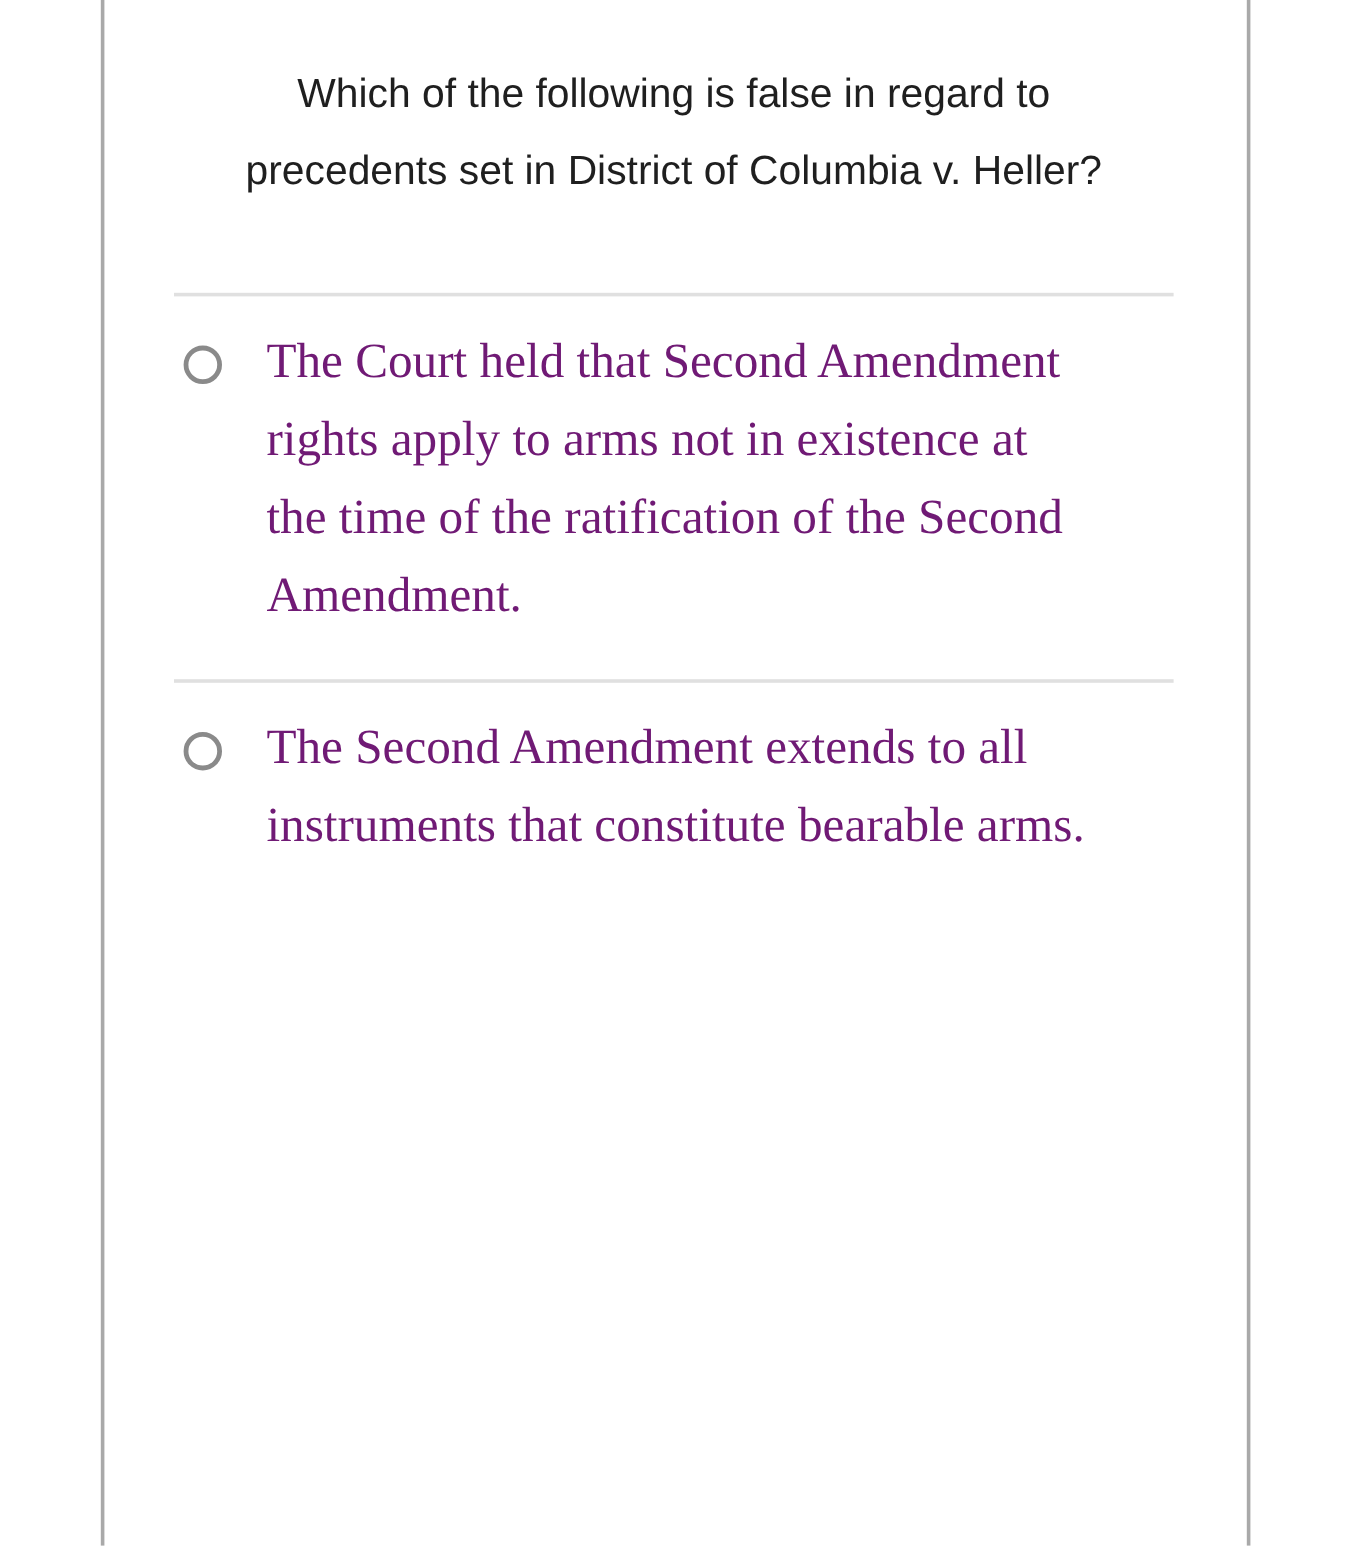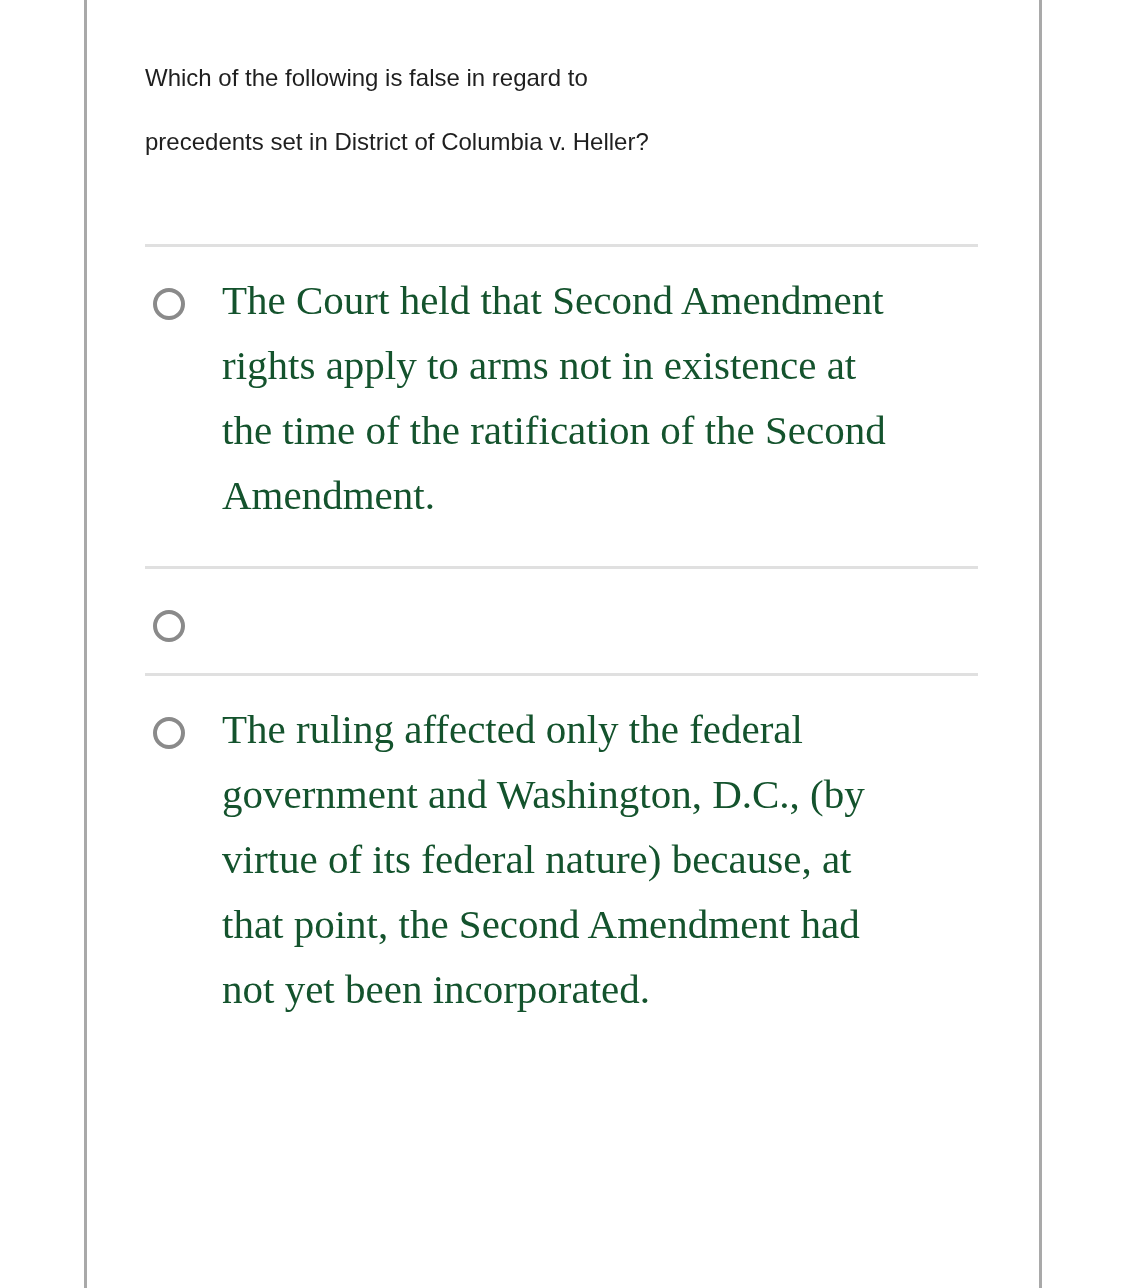--- a/index.html
+++ b/index.html
@@ -26,25 +26,26 @@
 
   .content {
     position: absolute;
     left: 145px;
     top: 46px;
     width: 833px;
   }
 
   .question {
     font-family: "Liberation Sans", sans-serif;
-    font-size: 24px;
+    font-size: 34px;
     line-height: 64px;
     color: #1f1f1f;
     white-space: pre-line;
     margin: 0 0 70px 0;
+    text-align: center;
   }
   .question .case-name { }
 
   .options { margin: 0; padding: 0; }
 
   .option {
     display: flex;
     align-items: flex-start;
     border-top: 3px solid #e0e0e0;
     padding: 21px 0 31px 0;
@@ -60,21 +61,21 @@
     margin: 20px 37px 0 8px;
     border: 4px solid #8a8a8a;
     border-radius: 50%;
     background: #ffffff;
   }
 
   .option-label {
     font-family: "Liberation Serif", serif;
     font-size: 41px;
     line-height: 65px;
-    color: #14532d;
+    color: #701a75;
     white-space: pre-line;
     width: 756px;
   }
 </style>
 </head>
 <body>
 
 <div class="v-border left"></div>
 <div class="v-border right"></div>
 
@@ -89,25 +90,19 @@
       <div class="radio"></div>
       <div class="option-label">The Court held that Second Amendment
 rights apply to arms not in existence at
 the time of the ratification of the Second
 Amendment.</div>
     </div>
 
 
     <div class="option">
       <div class="radio"></div>
+      <div class="option-label">The Second Amendment extends to all
+instruments that constitute bearable arms.</div>
     </div>
 
-    <div class="option last">
-      <div class="radio"></div>
-      <div class="option-label">The ruling affected only the federal
-government and Washington, D.C., (by
-virtue of its federal nature) because, at
-that point, the Second Amendment had
-not yet been incorporated.</div>
-    </div>
 
   </div>
 </div>
 
 </body></html>

